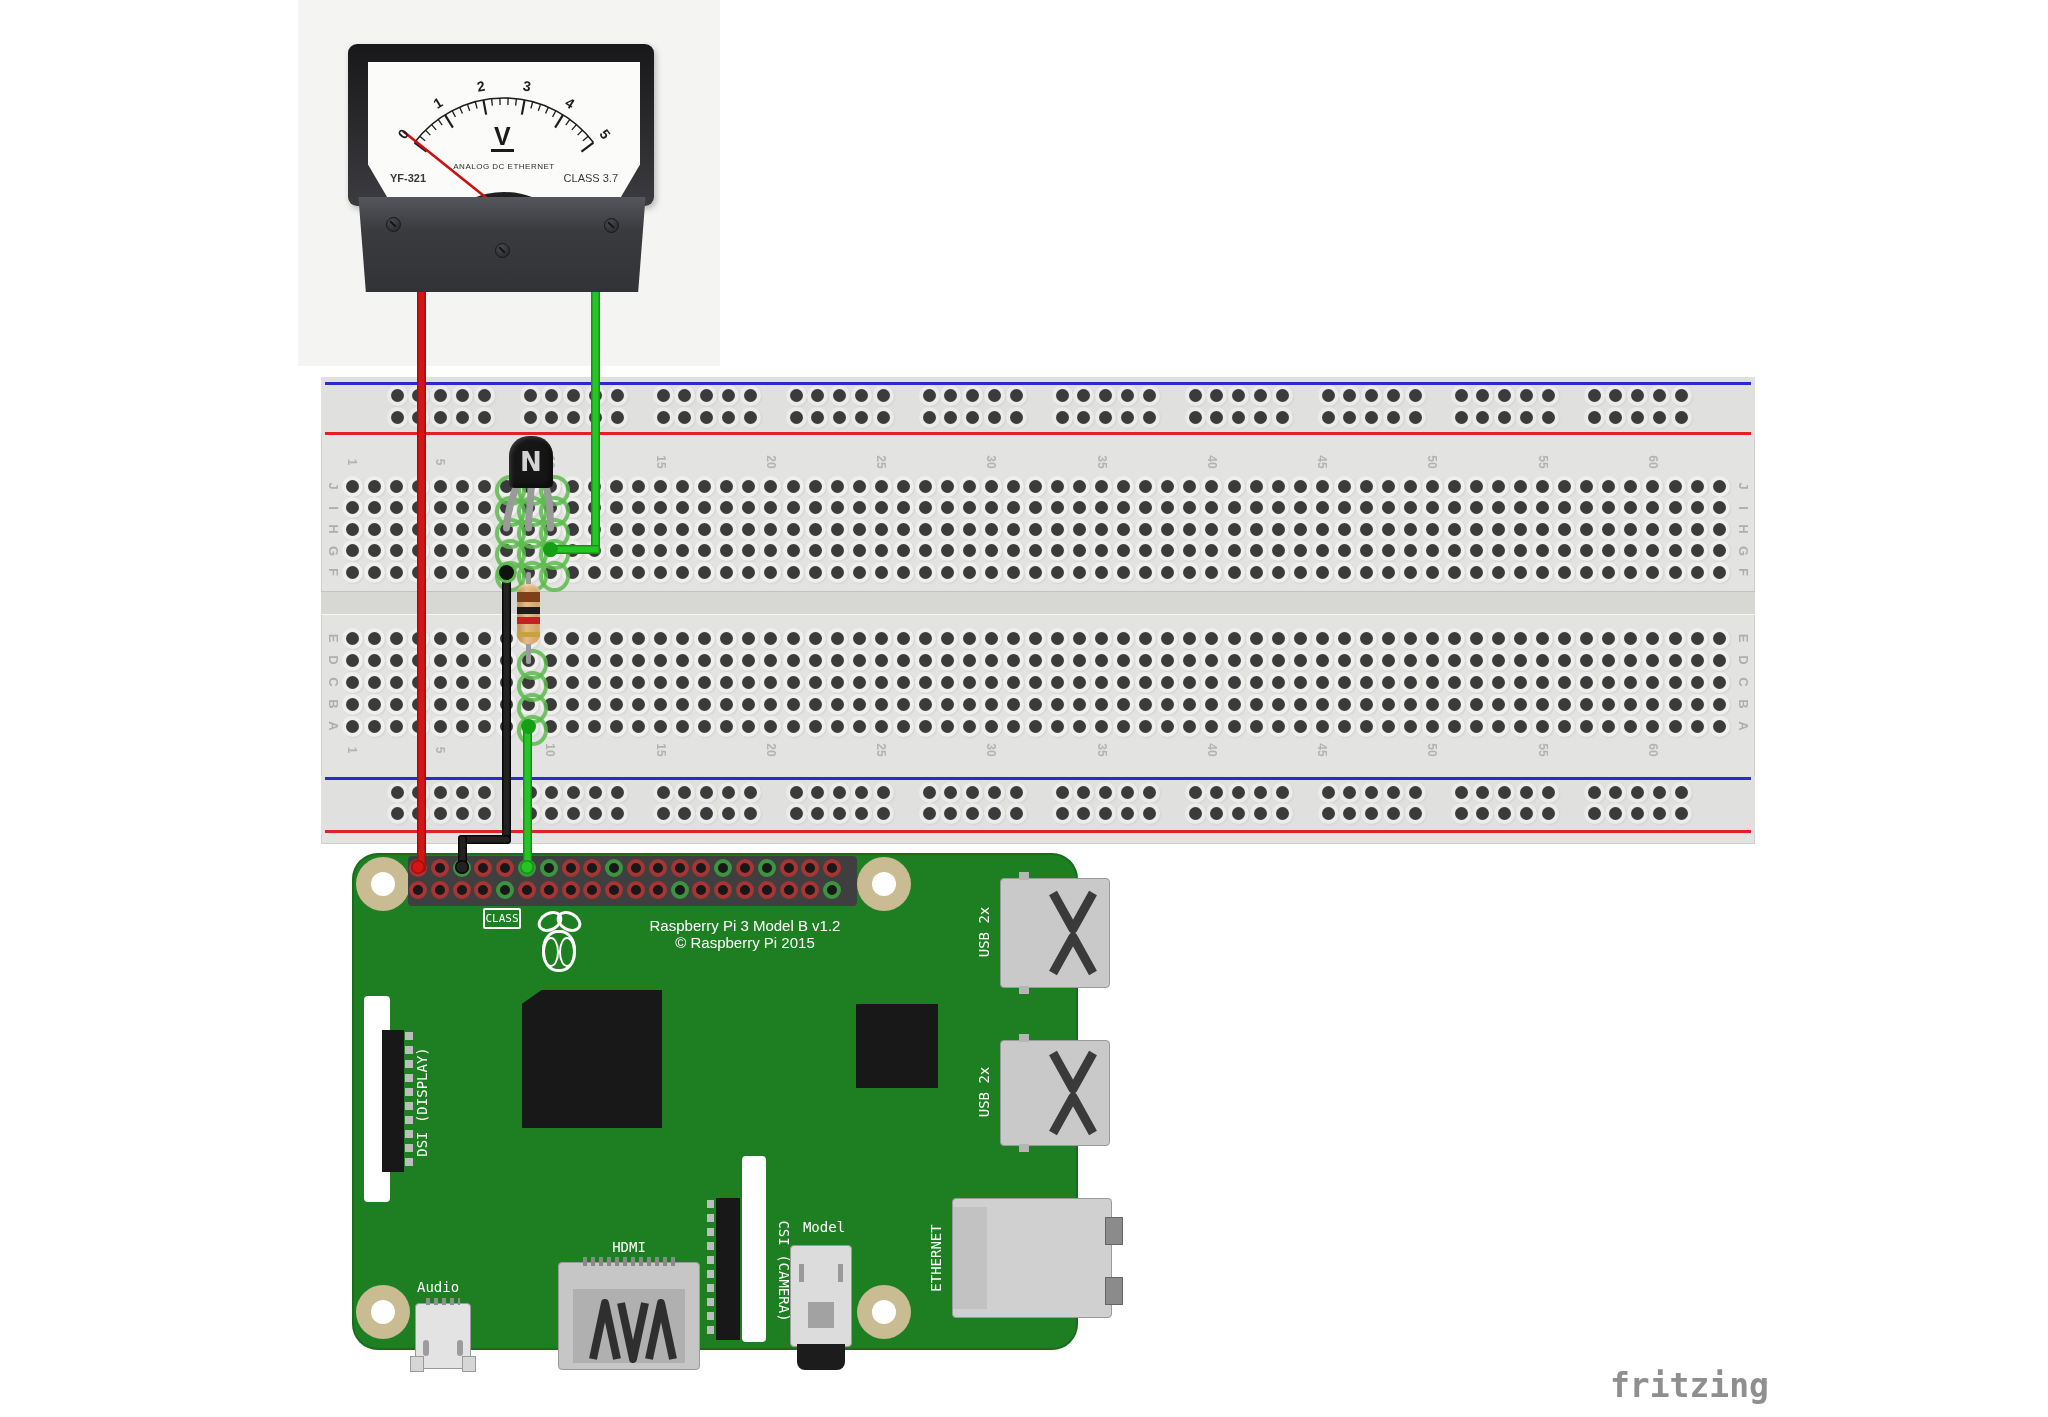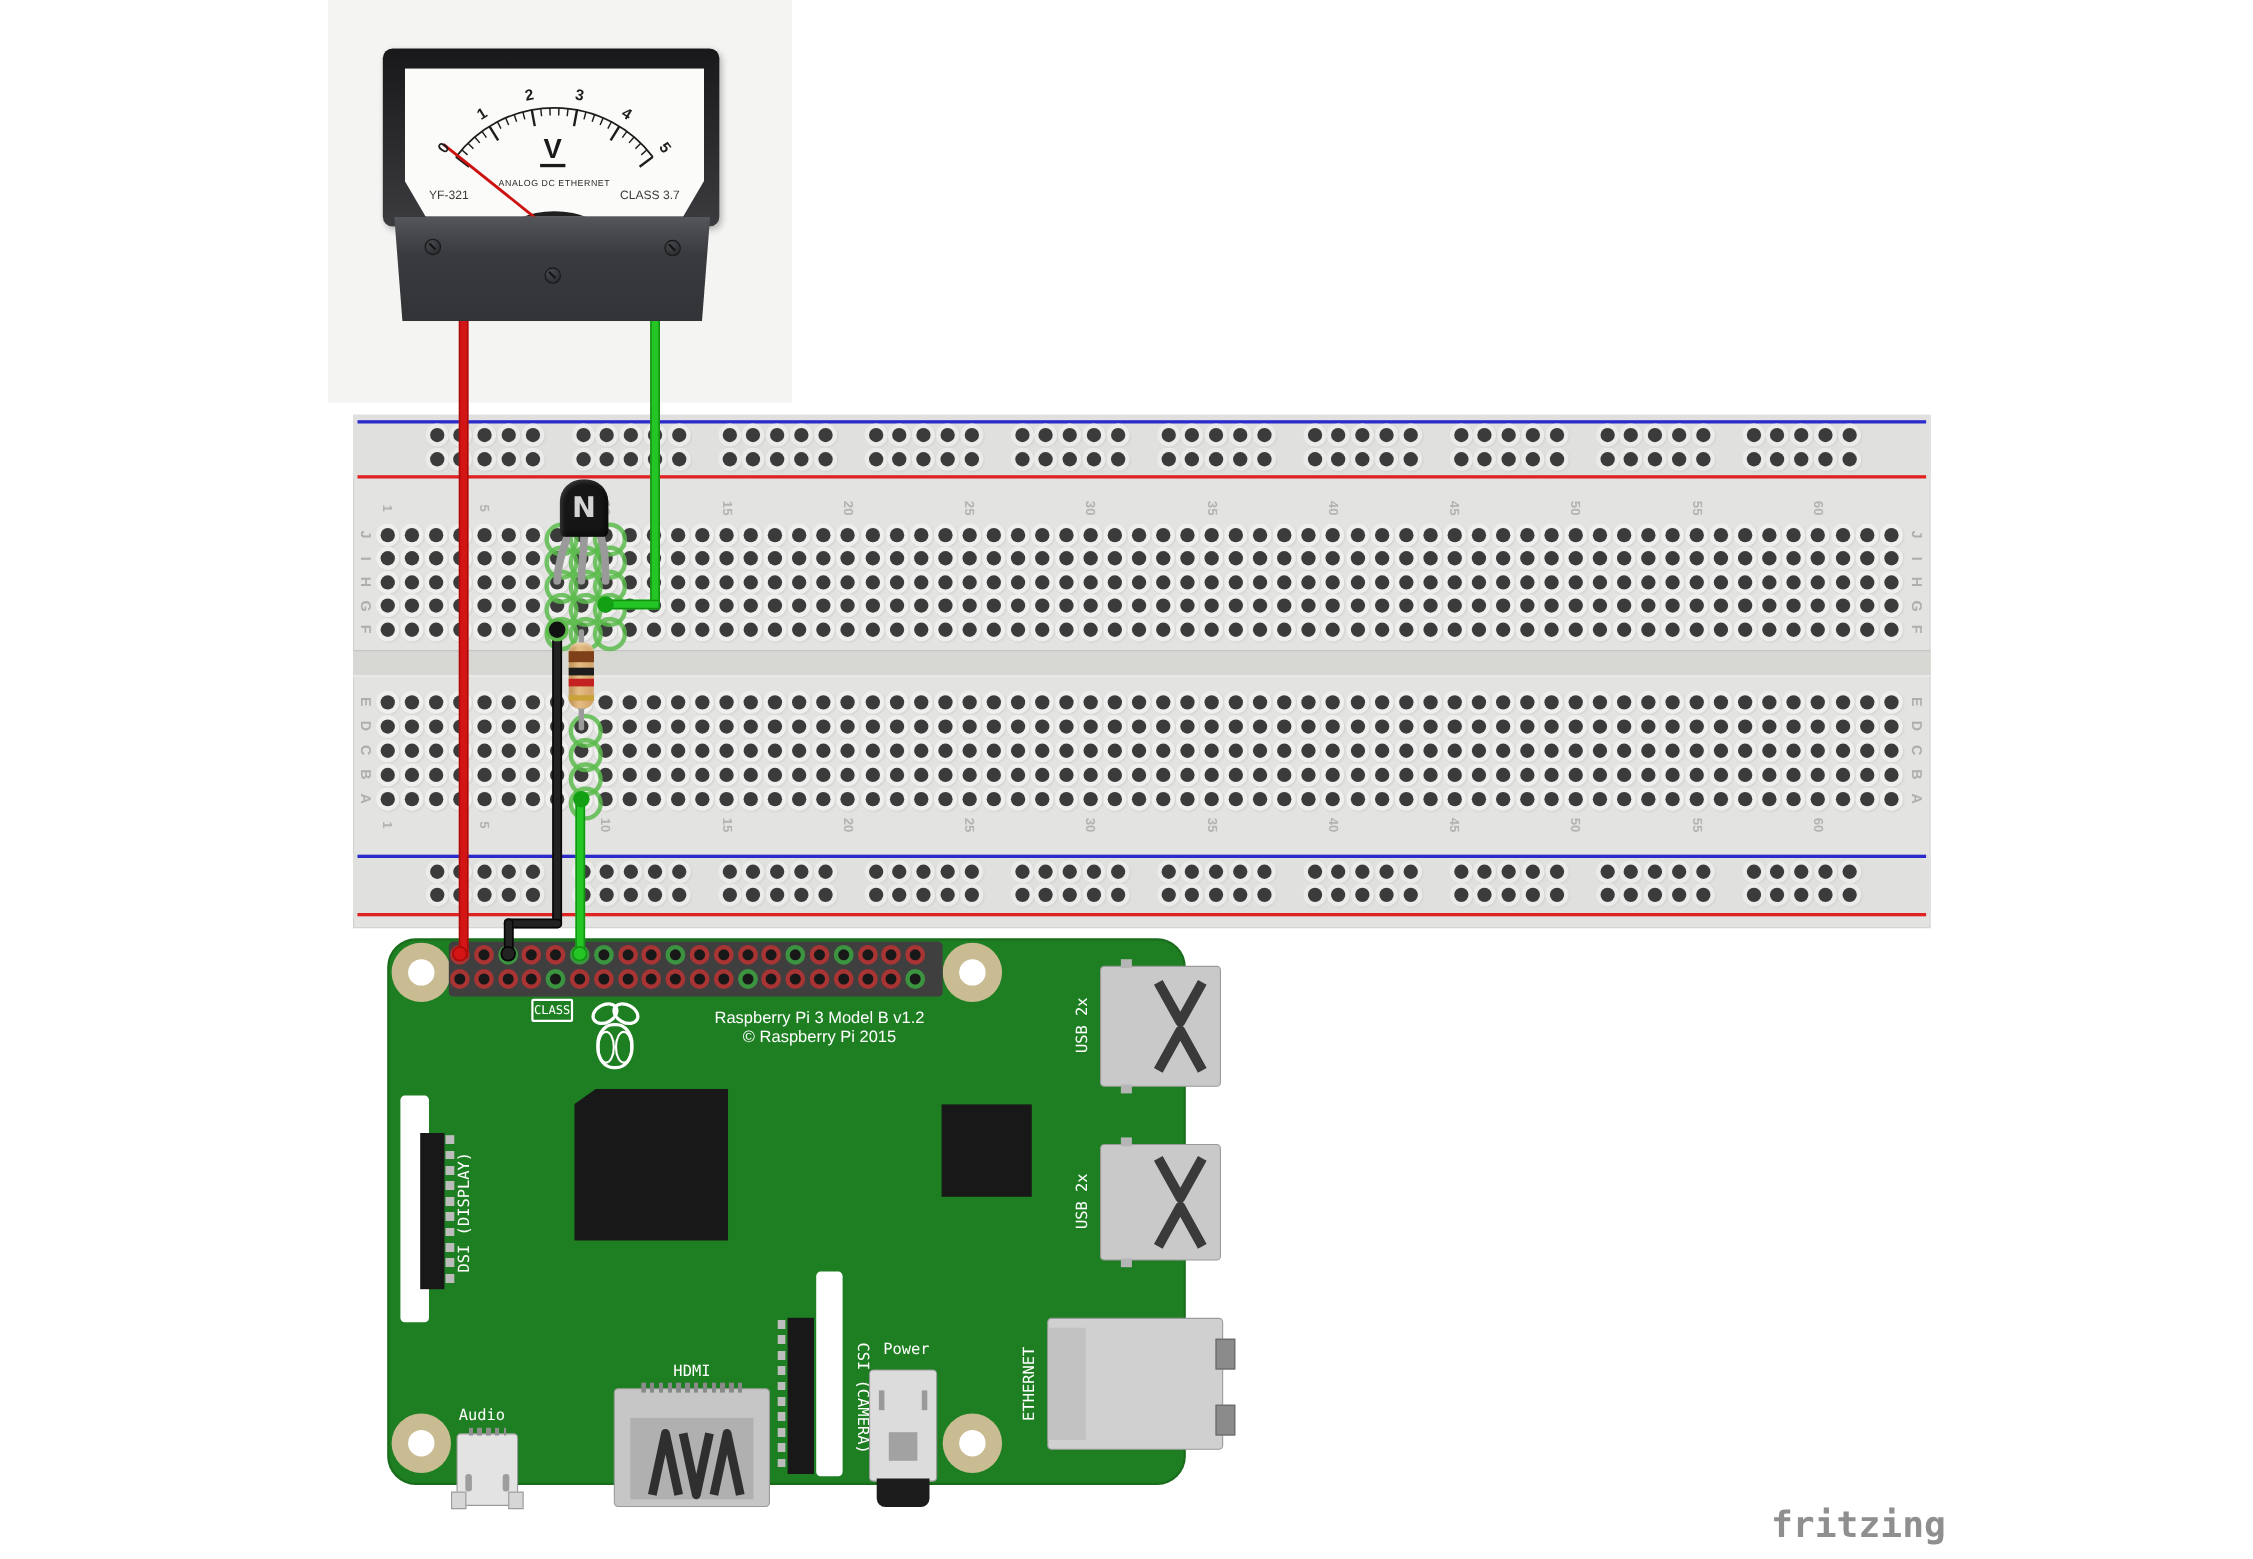--- a/index.html
+++ b/index.html
@@ -74,21 +74,21 @@
 
   
   .meter-bezel{left:348px;top:44px;width:306px;height:162px;border-radius:9px;
       background:linear-gradient(180deg,#18181a,#3c3c40);box-shadow:2px 3px 6px rgba(0,0,0,.25);}
   .meter-face{position:absolute;left:20px;top:18px;width:272px;height:135px;background:#fbfbf9;
       clip-path:polygon(0 0,100% 0,100% 76%,93% 100%,7% 100%,0 76%);overflow:hidden;}
   .scale-num{position:absolute;font-size:14px;font-weight:bold;color:#1d1d1d;}
   .meter-unit{position:absolute;left:123px;top:62px;font-size:25px;font-weight:bold;color:#1a1a1a;
       border-bottom:3px solid #1a1a1a;padding:0 3px 0 3px;line-height:25px;}
   .meter-type{position:absolute;left:0;top:100px;width:100%;text-align:center;font-size:8px;letter-spacing:.5px;color:#2c2c2c;}
-  .meter-model{position:absolute;left:22px;top:110px;font-size:11px;color:#3a3a3a;}
+  .meter-model{position:absolute;left:22px;top:110px;font-size:11px;color:#3a3a3a;font-weight:bold;}
   .meter-class{position:absolute;right:22px;top:110px;font-size:11px;color:#3a3a3a;}
   .meter-housing{left:354px;top:197px;width:296px;height:95px;
       background:linear-gradient(180deg,#54565b,#3a3b3f 35%,#323337);
       clip-path:polygon(1.5% 0,98.5% 0,96% 100%,4% 100%);border-radius:0 0 10px 10px;}
   .screw{position:absolute;width:13px;height:13px;border-radius:50%;
       background:radial-gradient(circle at 35% 30%,#4a4b4f,#232427);border:1px solid #17181a;}
   .screw i{position:absolute;left:2px;top:5px;width:8px;height:2px;background:#141518;transform:rotate(45deg);}
 
   .watermark{left:1610px;top:1366px;font-family:"DejaVu Sans Mono",monospace;font-size:33px;font-weight:bold;
       color:var(--logo-gray,#8f8f8f);letter-spacing:0px;}
@@ -1101,21 +1101,21 @@
         <path d="M62,40 L74,96 L86,40" stroke="#2f2f2f" stroke-width="8" fill="none" stroke-linejoin="round"></path>
         <path d="M90,96 L102,40 L114,96" stroke="#2f2f2f" stroke-width="8" fill="none" stroke-linejoin="round"></path>
       </svg>
     </div>
 
     <div class="conn" style="left:390px;top:303px;width:24px;height:186px;background:#fff;border:none"></div>
     <div class="chip" style="left:364px;top:345px;width:24px;height:142px"></div>
     <div style="position:absolute;left:355px;top:347px;width:7px;height:138px;background:repeating-linear-gradient(180deg,#bdbdbd 0 8px,transparent 8px 14px)"></div>
     <span class="portlabel rot-cw" style="left:432px;top:418px">CSI (CAMERA)</span>
 
-    <span class="portlabel ctr" style="left:472px;top:374px">Power</span>
+    <span class="portlabel ctr" style="left:472px;top:374px">Model</span>
     <div class="conn" style="left:438px;top:392px;width:60px;height:100px;background:#dcdcdc">
       <div style="position:absolute;left:8px;top:18px;width:5px;height:18px;background:#9a9a9a"></div>
       <div style="position:absolute;right:8px;top:18px;width:5px;height:18px;background:#9a9a9a"></div>
       <div style="position:absolute;left:17px;top:56px;width:26px;height:26px;background:#a2a2a2"></div>
       <div style="position:absolute;left:6px;top:98px;width:48px;height:26px;background:#1c1c1c;border-radius:0 0 8px 8px"></div>
     </div>
 
     <span class="portlabel rot-ccw" style="left:584px;top:405px">ETHERNET</span>
     <div class="conn" style="left:600px;top:345px;width:158px;height:118px;background:#d0d0d0">
       <div class="conn-inner" style="left:0;top:8px;width:34px;height:102px;background:#c2c2c2"></div>

